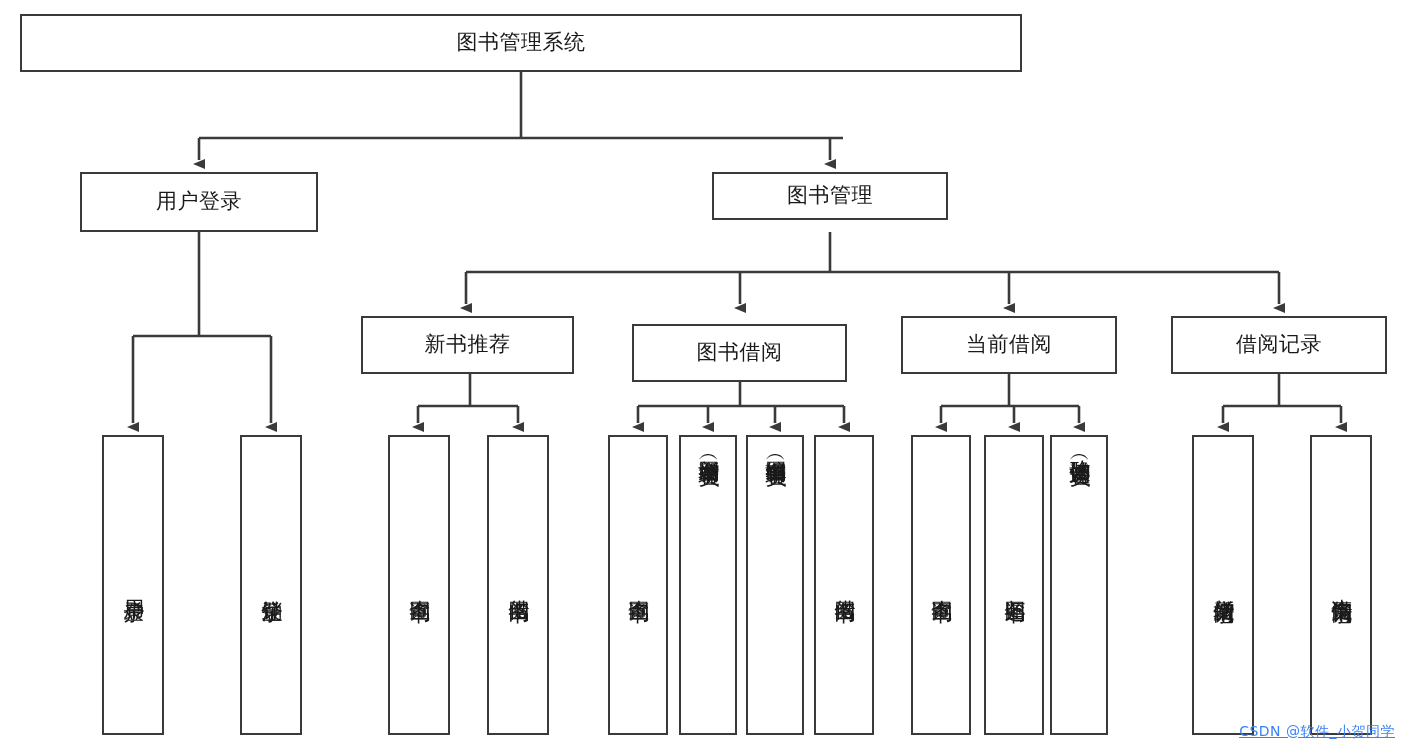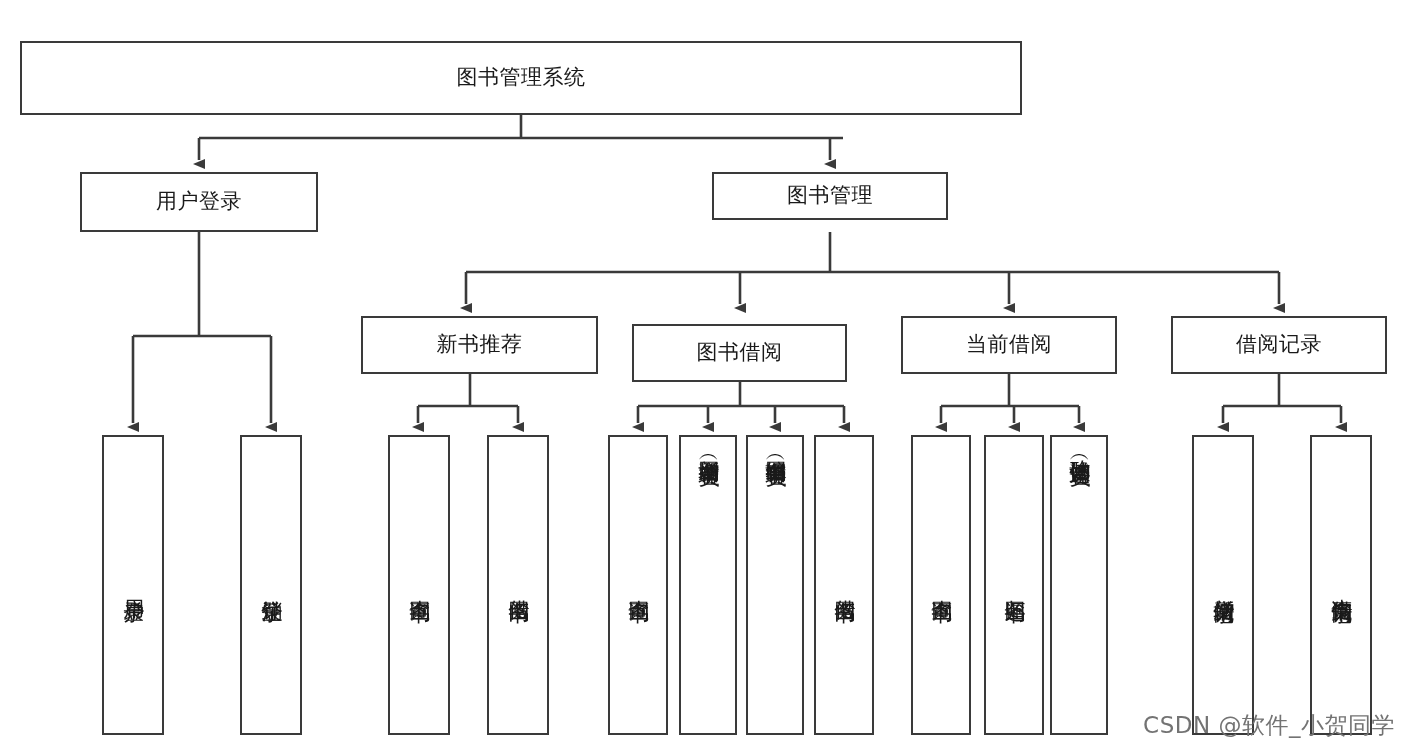--- a/index.html
+++ b/index.html
@@ -54,26 +54,27 @@
     display:block;
   }
   .node.v.top .label{
     align-self:flex-start;
     margin-top:6px;
   }
   .watermark{
     position:absolute;
     right:10px;
     bottom:6px;
-    font-size:23px;
-    color:#737373;
+    font-size:14px;
+    color:#3b82f6;
     letter-spacing:0.5px;
     z-index:5;
     white-space:nowrap;
     font-family:"DejaVu Sans","Liberation Sans",sans-serif;
+    text-decoration:underline;
   }
 </style>
 </head>
 <body>
 
 <div id="diagram">
 
   <svg id="edges" viewBox="0 0 1405 747" xmlns="http://www.w3.org/2000/svg">
     <defs>
       <marker id="arrow" markerWidth="10" markerHeight="12" refX="1" refY="6" orient="auto" markerUnits="userSpaceOnUse">
@@ -117,33 +118,33 @@
       <path d="M1014,406 L1014,423" marker-end="url(#arrow)"></path>
       <path d="M1079,406 L1079,423" marker-end="url(#arrow)"></path>
 
       <path d="M1279,374 L1279,406"></path>
       <path d="M1223,406 L1341,406"></path>
       <path d="M1223,406 L1223,423" marker-end="url(#arrow)"></path>
       <path d="M1341,406 L1341,423" marker-end="url(#arrow)"></path>
     </g>
   </svg>
 
-  <div class="node h" style="left:20px;top:14px;width:1002px;height:74px;margin-top:27px;">
+  <div class="node h" style="left:20px;top:14px;width:1002px;height:58px;">
     <span class="label">图书管理系统</span>
   </div>
 
   <div class="node h" style="left:80px;top:172px;width:238px;height:60px;">
     <span class="label">用户登录</span>
   </div>
 
   <div class="node h" style="left:712px;top:172px;width:236px;height:48px;">
     <span class="label">图书管理</span>
   </div>
 
-  <div class="node h" style="left:361px;top:316px;width:237px;height:58px;">
+  <div class="node h" style="left:361px;top:316px;width:213px;height:58px;">
     <span class="label">新书推荐</span>
   </div>
 
   <div class="node h" style="left:632px;top:324px;width:215px;height:58px;">
     <span class="label">图书借阅</span>
   </div>
 
   <div class="node h" style="left:901px;top:316px;width:216px;height:58px;text-align:center;">
     <span class="label">当前借阅</span>
   </div>

